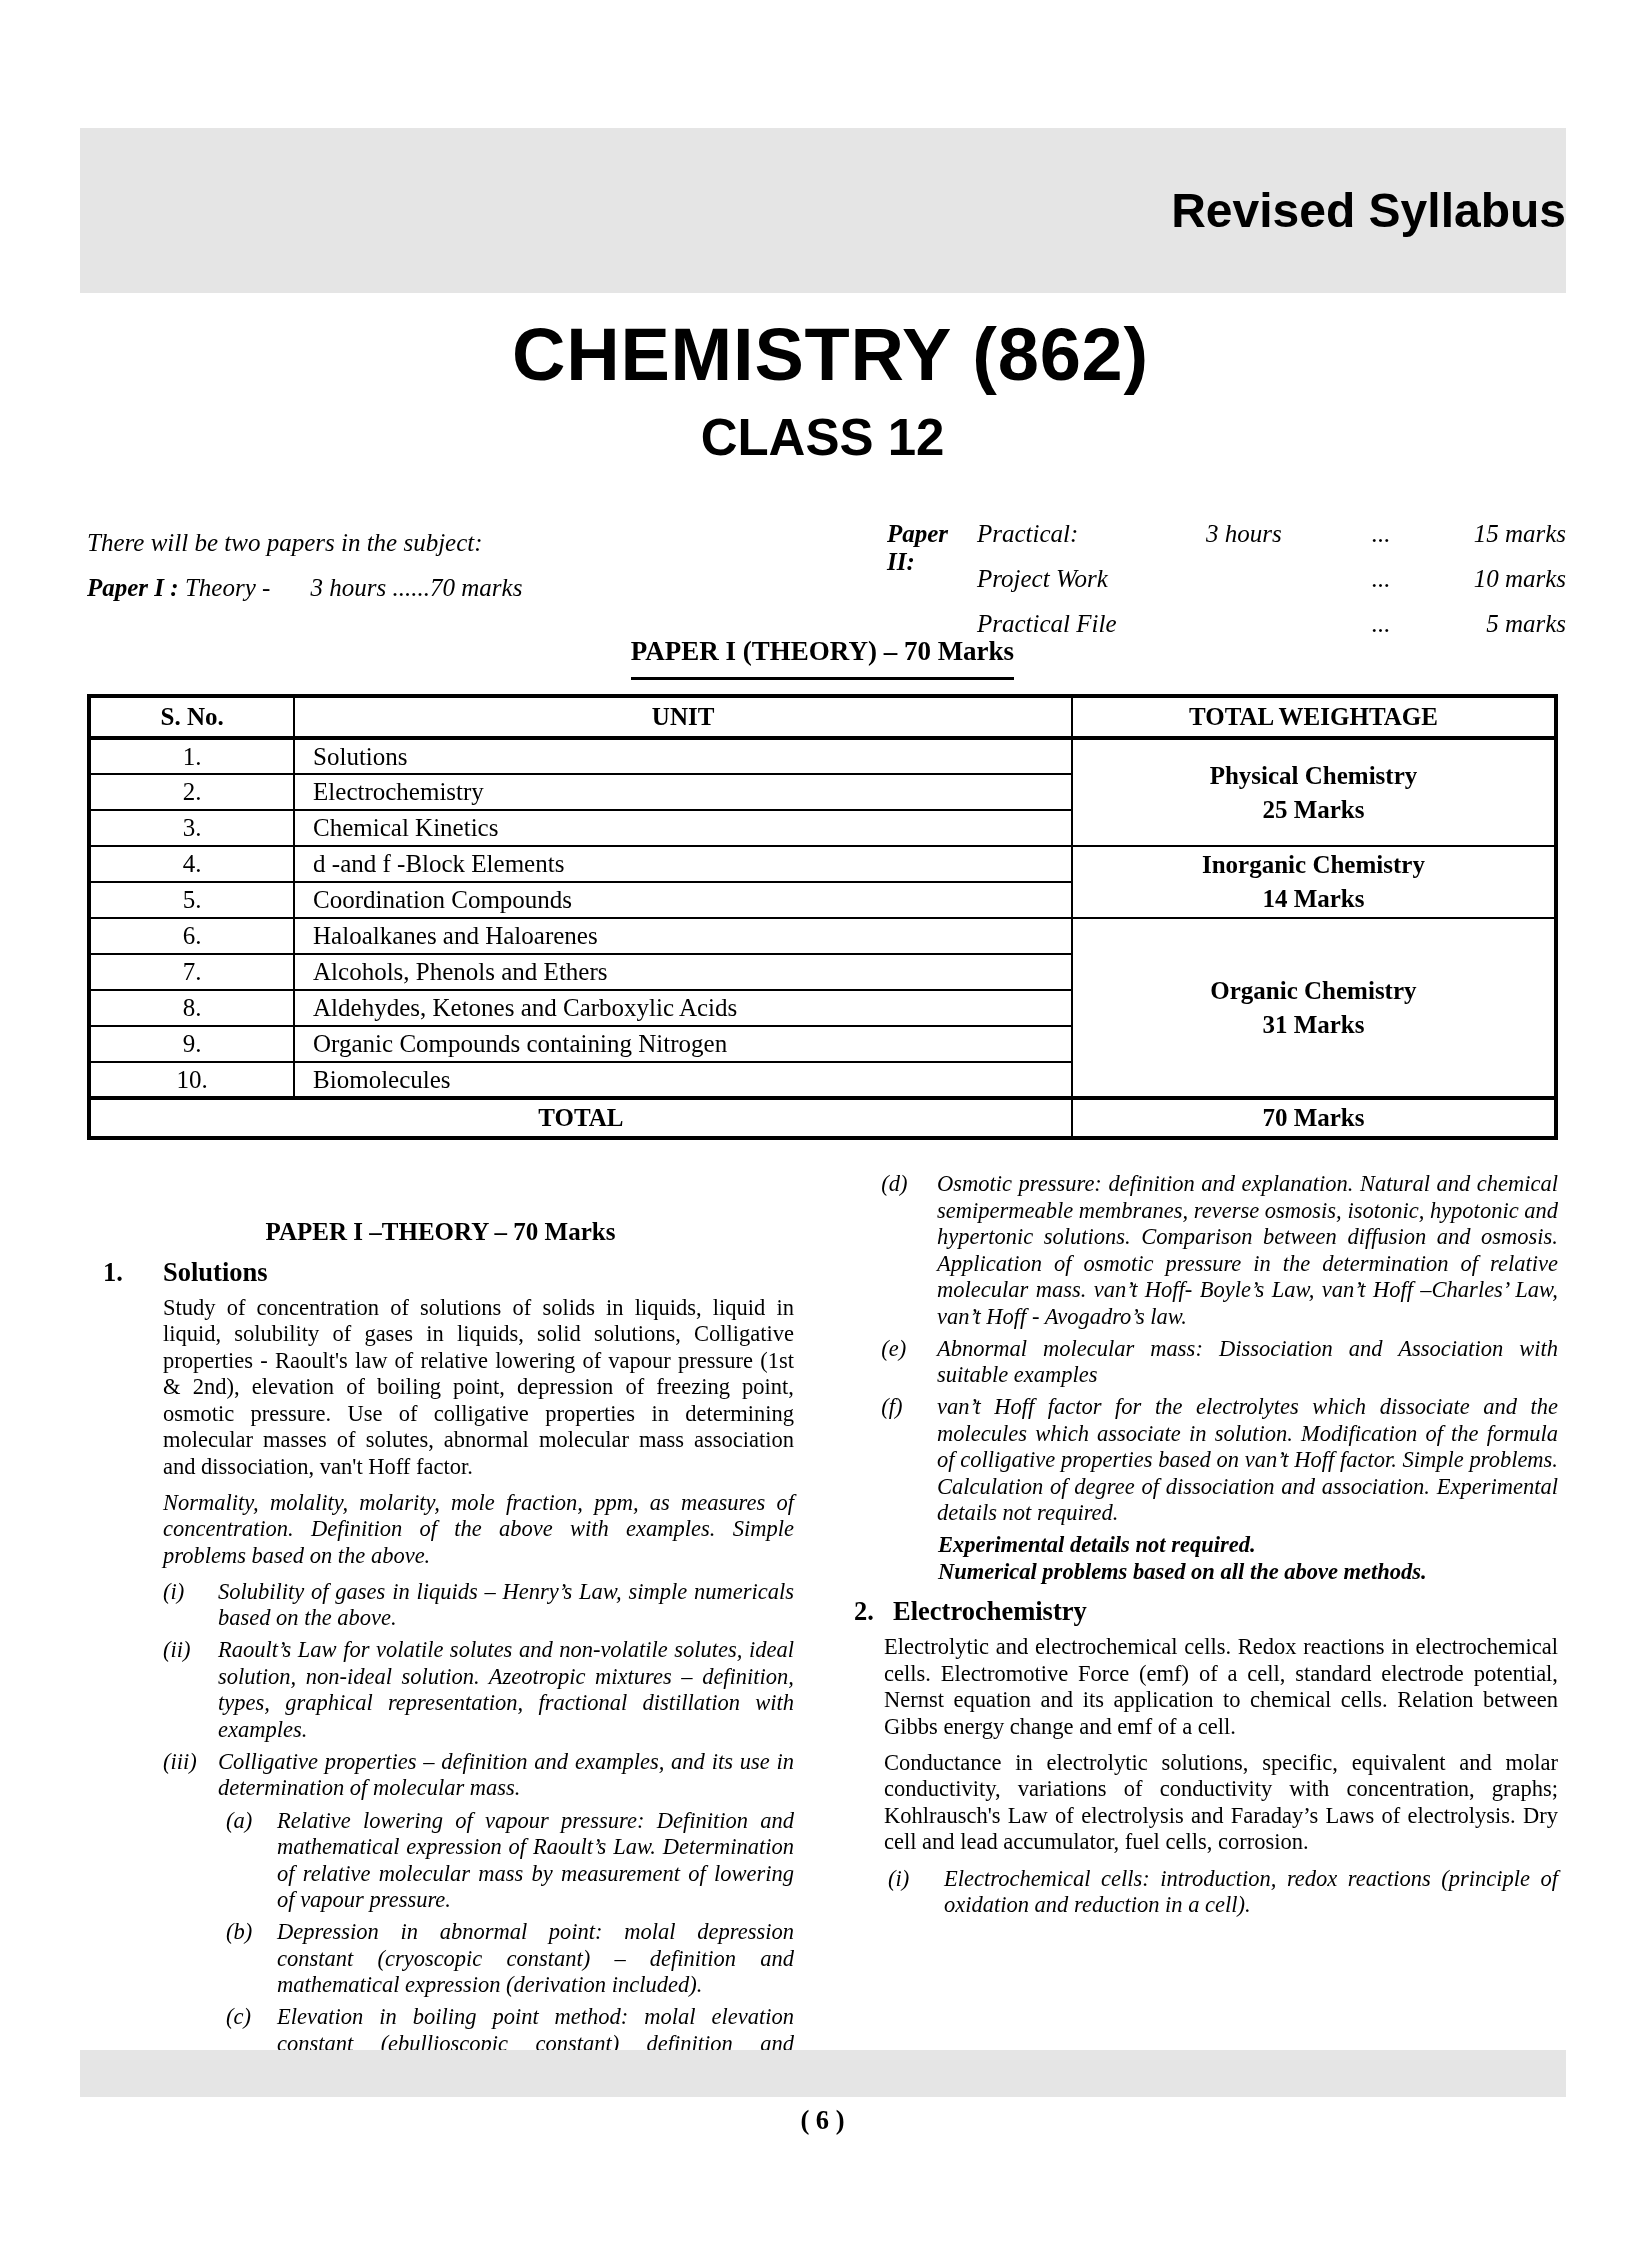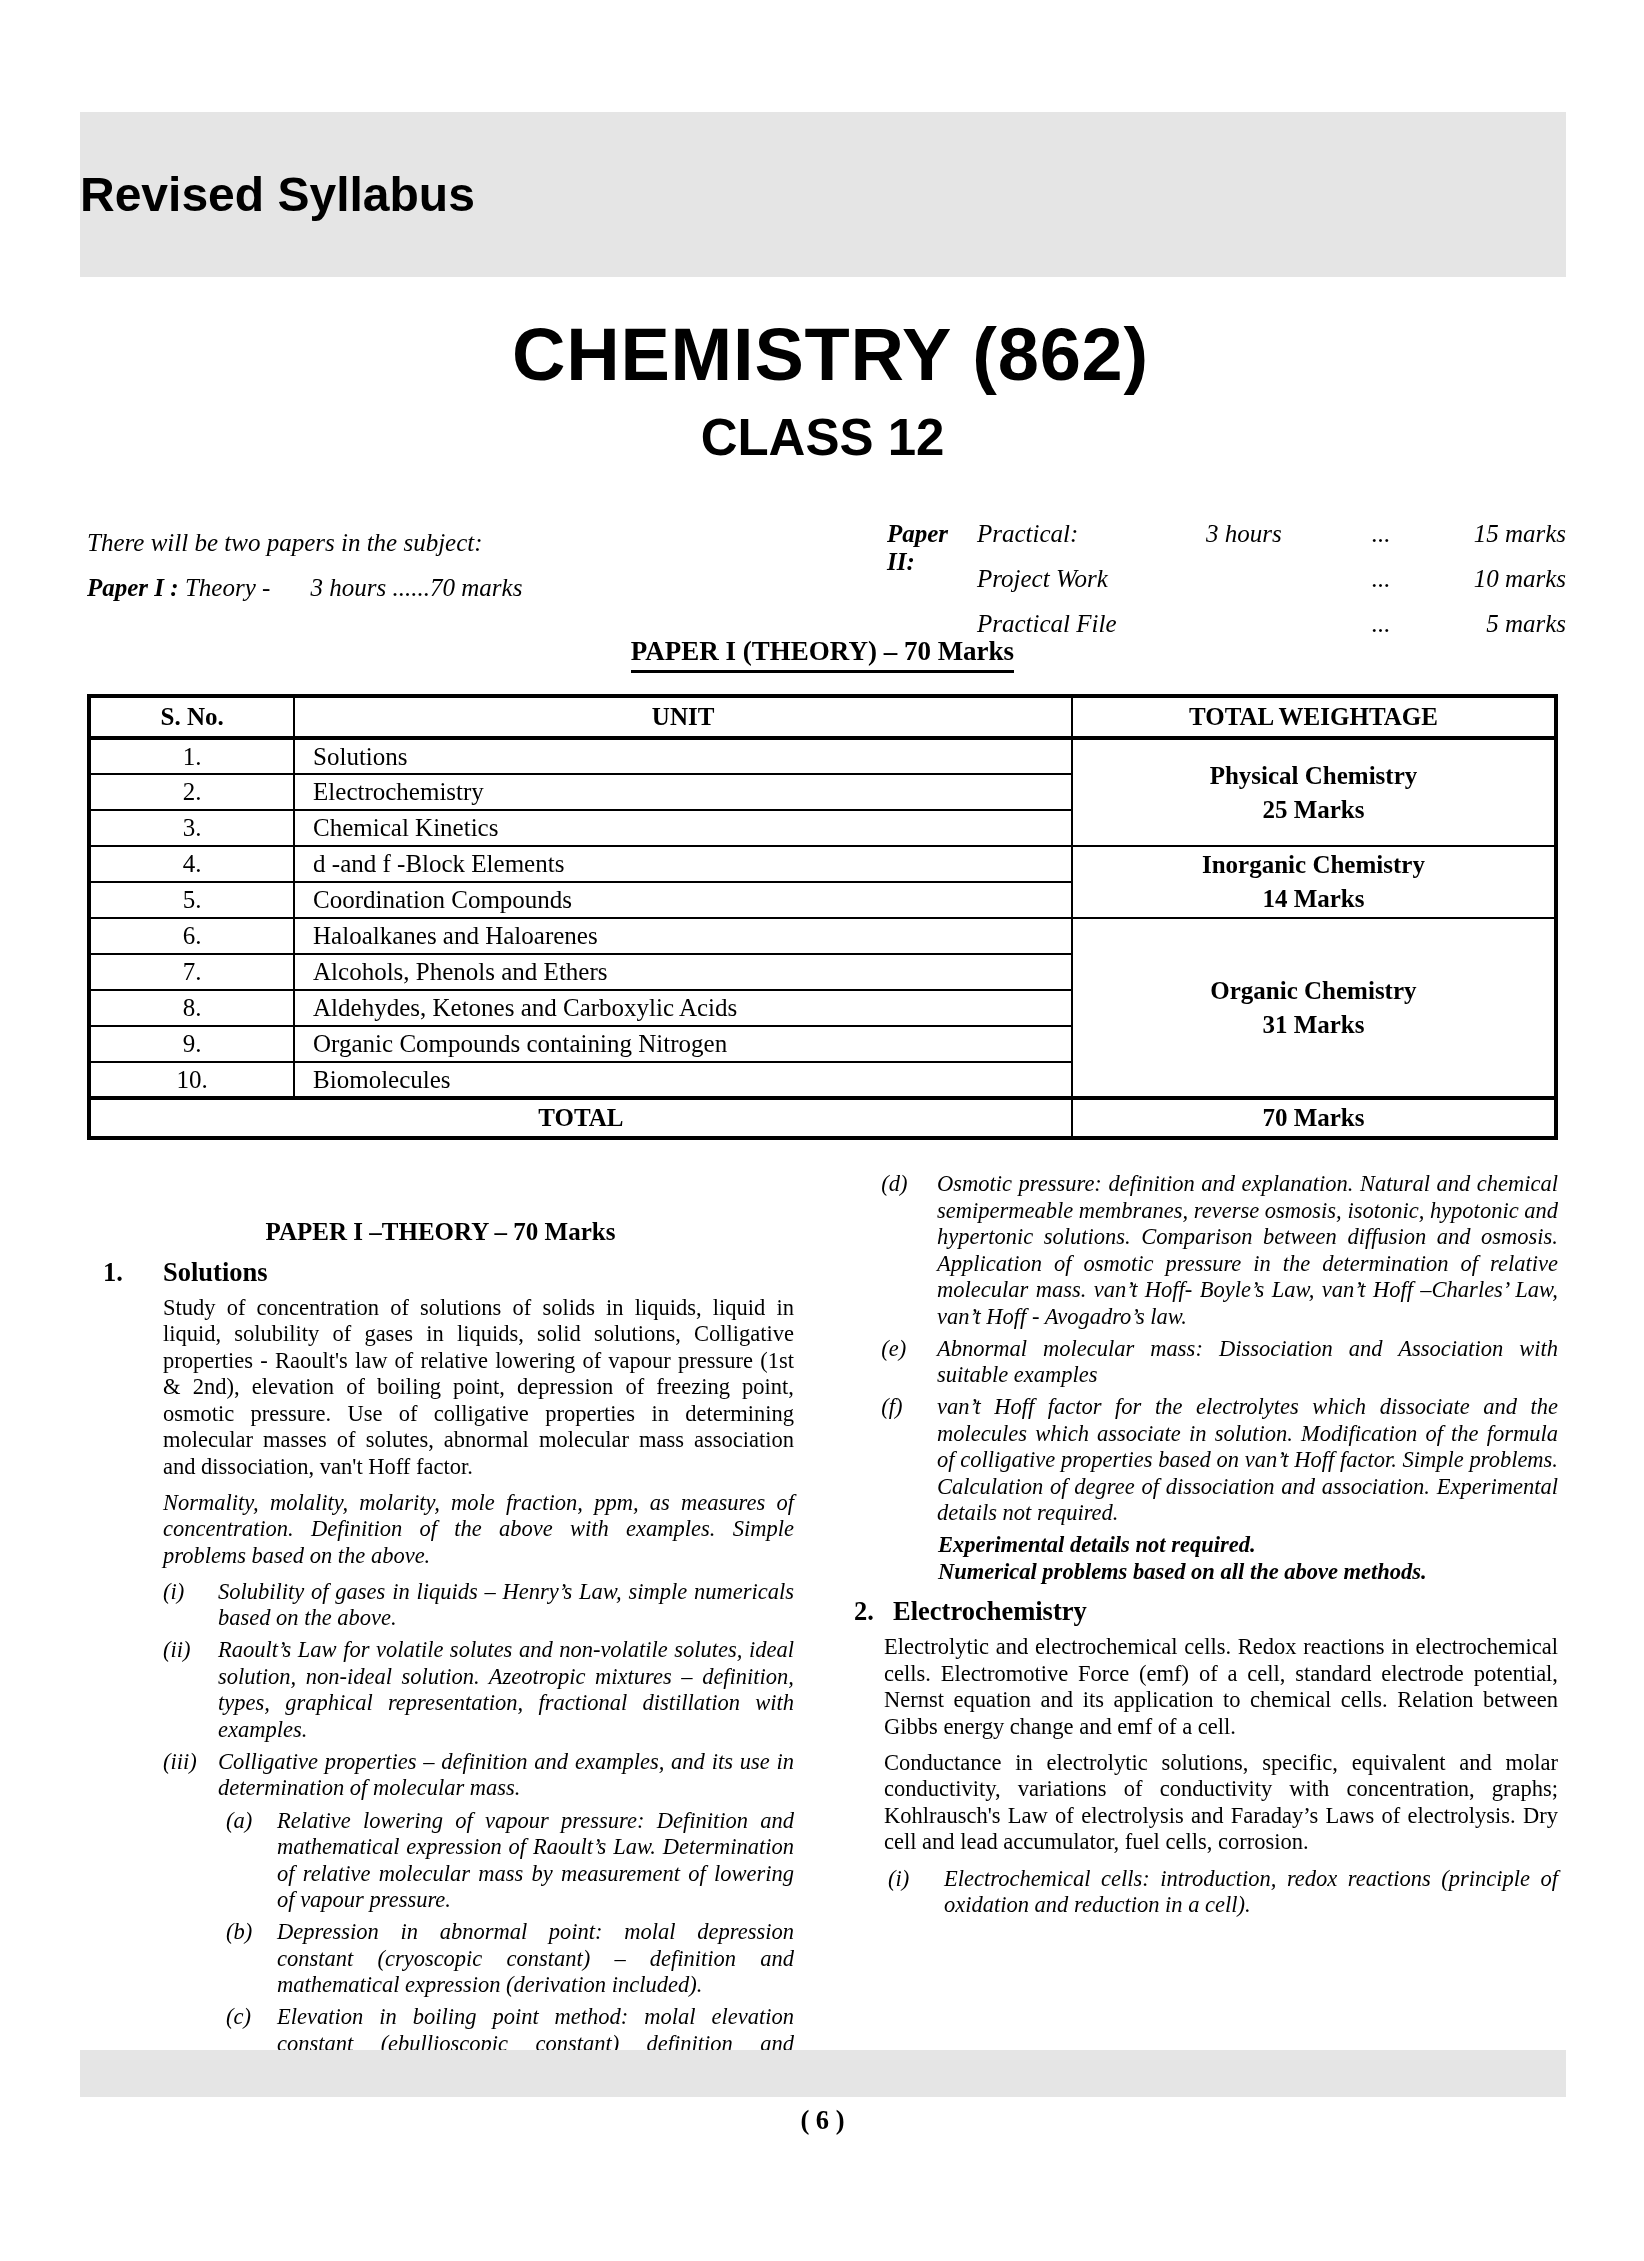--- a/index.html
+++ b/index.html
@@ -3,22 +3,22 @@
 <meta charset="utf-8">
 <style>
   :root { --band: #e5e5e5; }
   * { margin: 0; padding: 0; box-sizing: border-box; }
   html, body { background: #888; }
   body { width: 1645px; height: 2261px; margin: 0 auto; position: relative;
          background: #ffffff; color: #000;
          font-family: "Liberation Serif", serif; }
 
   
-  .banner { position: absolute; left: 80px; top: 112px; width: 1486px; height: 165px;
-            background: var(--band); display: flex; align-items: center; justify-content: flex-start; }
+  .banner { position: absolute; left: 80px; top: 128px; width: 1486px; height: 165px;
+            background: var(--band); display: flex; align-items: center; justify-content: flex-end; }
   .banner-title { font-family: "Liberation Sans", sans-serif; font-weight: bold; font-size: 48px; }
 
   
   .subject-title { position: absolute; top: 312px; left: 0; width: 100%; text-align: center;
                    font-family: "Liberation Sans", sans-serif; font-weight: bold; font-size: 74px;
                    letter-spacing: 0.8px; padding-left: 16px; }
   .class-title   { position: absolute; top: 408px; left: 0; width: 100%; text-align: center;
                    font-family: "Liberation Sans", sans-serif; font-weight: bold; font-size: 51px; }
 
   
@@ -30,21 +30,21 @@
                  font-style: italic; font-size: 25px; }
   .intro-row { display: grid; grid-template-columns: 90px 229px 141px 68px 1fr;
                height: 45px; align-items: baseline; }
   .intro-row .label { font-weight: bold; }
   .intro-row .dots  { text-align: center; }
   .intro-row .marks { text-align: right; }
 
   
   .paper1-heading { position: absolute; top: 636px; left: 0; width: 100%; text-align: center; }
   .paper1-heading span { font-weight: bold; font-size: 27px;
-                         border-bottom: 3.2px solid #000; padding-bottom: 4px; }
+                         border-bottom: 3.2px solid #000; padding-bottom: 11px; }
 
   
   .weightage-table { position: absolute; left: 87px; top: 694px; width: 1471px;
                      border-collapse: collapse; }
   .weightage-table th, .weightage-table td { border: 2.4px solid #000; font-size: 25px; }
   .weightage-table { border: 4px solid #000; }
   .weightage-table thead th { font-weight: bold; height: 42px; border-bottom: 4px solid #000; }
   .weightage-table td.serial { text-align: center; height: 36px; }
   .weightage-table td.unit   { text-align: left; padding-left: 17.7px; }
   .weightage-table td.weight { text-align: center; font-weight: bold; line-height: 34px; }

